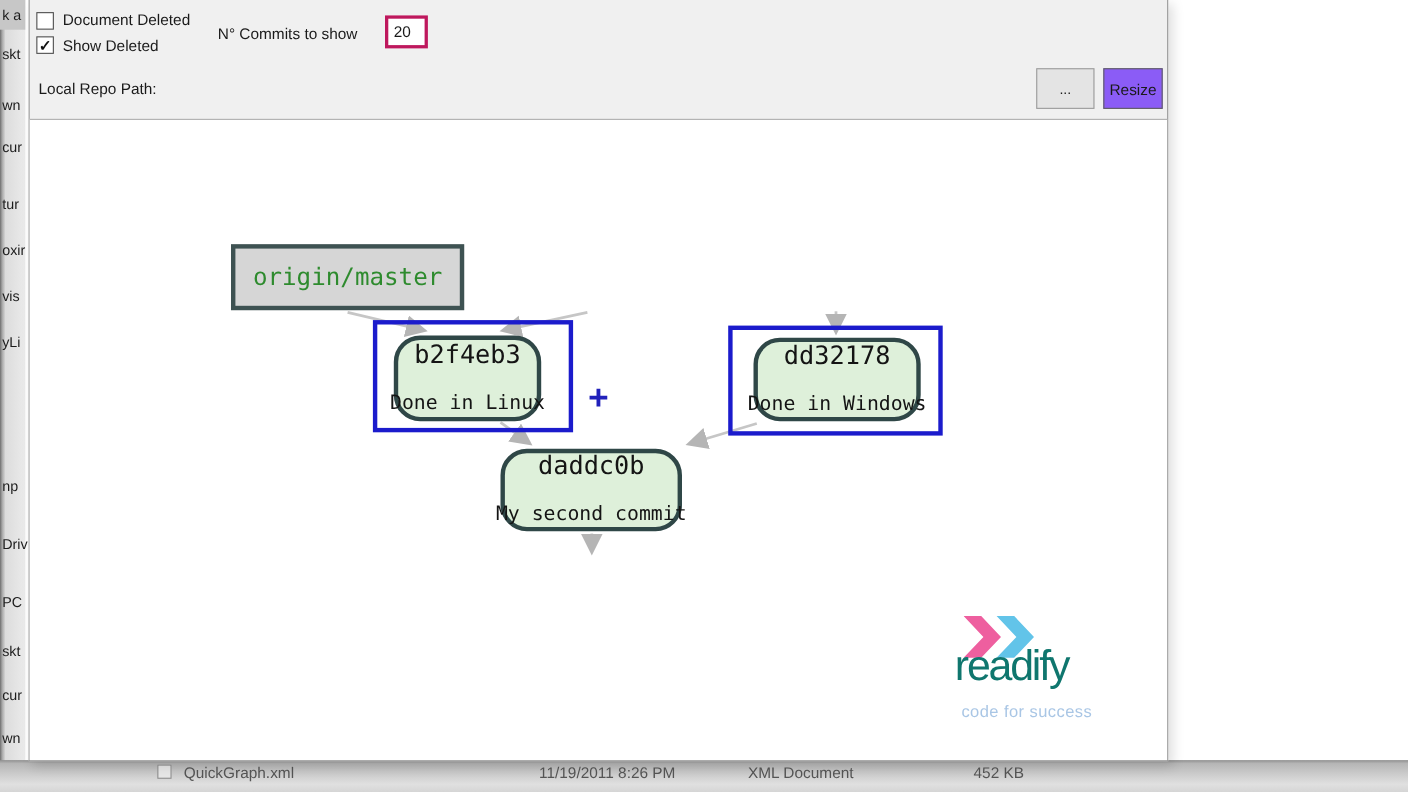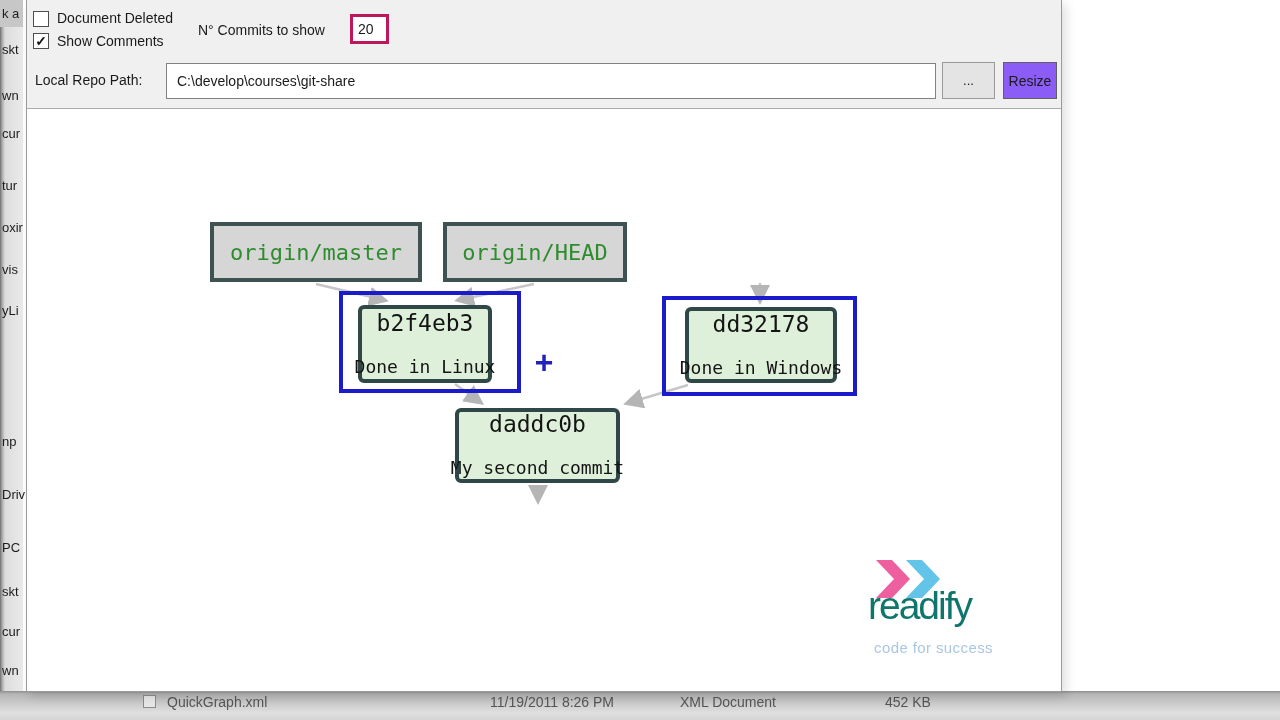--- a/index.html
+++ b/index.html
@@ -45,21 +45,21 @@
   .edges { position:absolute; left:0; top:0; }
 
   .ref-box { position:absolute; background:#d6d6d6; border:4px solid #3e5252;
              display:flex; align-items:center; justify-content:center;
              font-family:"DejaVu Sans Mono", monospace; font-size:22px; letter-spacing:0; white-space:nowrap; }
   .ref-green { color:#2e8b2e; }
   .ref-red   { color:#ee3333; }
 
   .hl-rect { position:absolute; border:4px solid #1b1bcc; background:transparent; }
 
-  .node { position:absolute; background:#def0da; border:4px solid #2f4747; border-radius:6px;
+  .node { position:absolute; background:#def0da; border:4px solid #2f4747; border-radius:24px;
           display:flex; flex-direction:column; align-items:center; justify-content:center;
           font-family:"DejaVu Sans Mono", monospace; color:#141414; }
   .node .hash { font-size:23px; line-height:1.1; }
   .node .comment { font-size:18px; line-height:1.2; margin-top:20px; white-space:nowrap; }
 
   .plus { position:absolute; left:529px; top:344px; width:30px; height:34px; color:#2121bb;
           font-size:30px; font-weight:bold; font-family:"DejaVu Sans Mono", monospace; text-align:center; }
 
   
   .logo { position:absolute; left:866px; top:558px; width:170px; height:104px; }
@@ -99,25 +99,24 @@
   <span class="file-cell" style="left:680px">XML Document</span>
   <span class="file-cell" style="left:885px">452 KB</span>
 
   <div class="window">
 
     <div class="cb-box" style="left:6px; top:11px"></div>
     <span class="tb-label" style="left:30px; top:10px">Document Deleted</span>
     <div class="cb-box" style="left:6px; top:33px">
       <span>✓</span>
     </div>
-    <span class="tb-label" style="left:30px; top:33px">Show Comments</span>
+    <span class="tb-label" style="left:30px; top:33px">Show Deleted</span>
     <span class="tb-label" style="left:171px; top:22px">N° Commits to show</span>
     <input class="num-input" value="20" style="">
     <span class="tb-label" style="left:8px; top:72px">Local Repo Path:</span>
-    <input class="path-input" value="C:\develop\courses\git-share" style="">
     <button class="btn btn-browse">...</button>
     <button class="btn btn-resize">Resize</button>
 
     <div class="canvas"></div>
   </div>
 
   <div class="graph-layer">
 
     <svg class="edges" width="1280" height="720">
       <defs>
@@ -131,23 +130,20 @@
       <line x1="455" y1="384" x2="480" y2="402" stroke="#c6c6c6" stroke-width="2.5" marker-end="url(#arw)"></line>
       <line x1="688" y1="385" x2="628" y2="403" stroke="#c6c6c6" stroke-width="2.5" marker-end="url(#arw)"></line>
       <line x1="538" y1="485" x2="538" y2="500" stroke="#c6c6c6" stroke-width="2.5" marker-end="url(#arw)"></line>
     </svg>
 
     <div class="hl-rect" style="left:339px; top:291px; width:182px; height:102px"></div>
     <div class="hl-rect" style="left:662px; top:296px; width:195px; height:100px"></div>
 
     <div class="ref-box ref-green" style="left:210px; top:222px; width:212px; height:60px">
       <span>origin/master</span>
-    </div>
-    <div class="ref-box ref-green" style="left:443px; top:222px; width:184px; height:60px">
-      <span>origin/HEAD</span>
     </div>
 
     <div class="node" style="left:358px; top:305px; width:134px; height:78px">
       <span class="hash">b2f4eb3</span>
       <span class="comment">Done in Linux</span>
     </div>
     <div class="node" style="left:685px; top:307px; width:152px; height:76px">
       <span class="hash">dd32178</span>
       <span class="comment">Done in Windows</span>
     </div>

